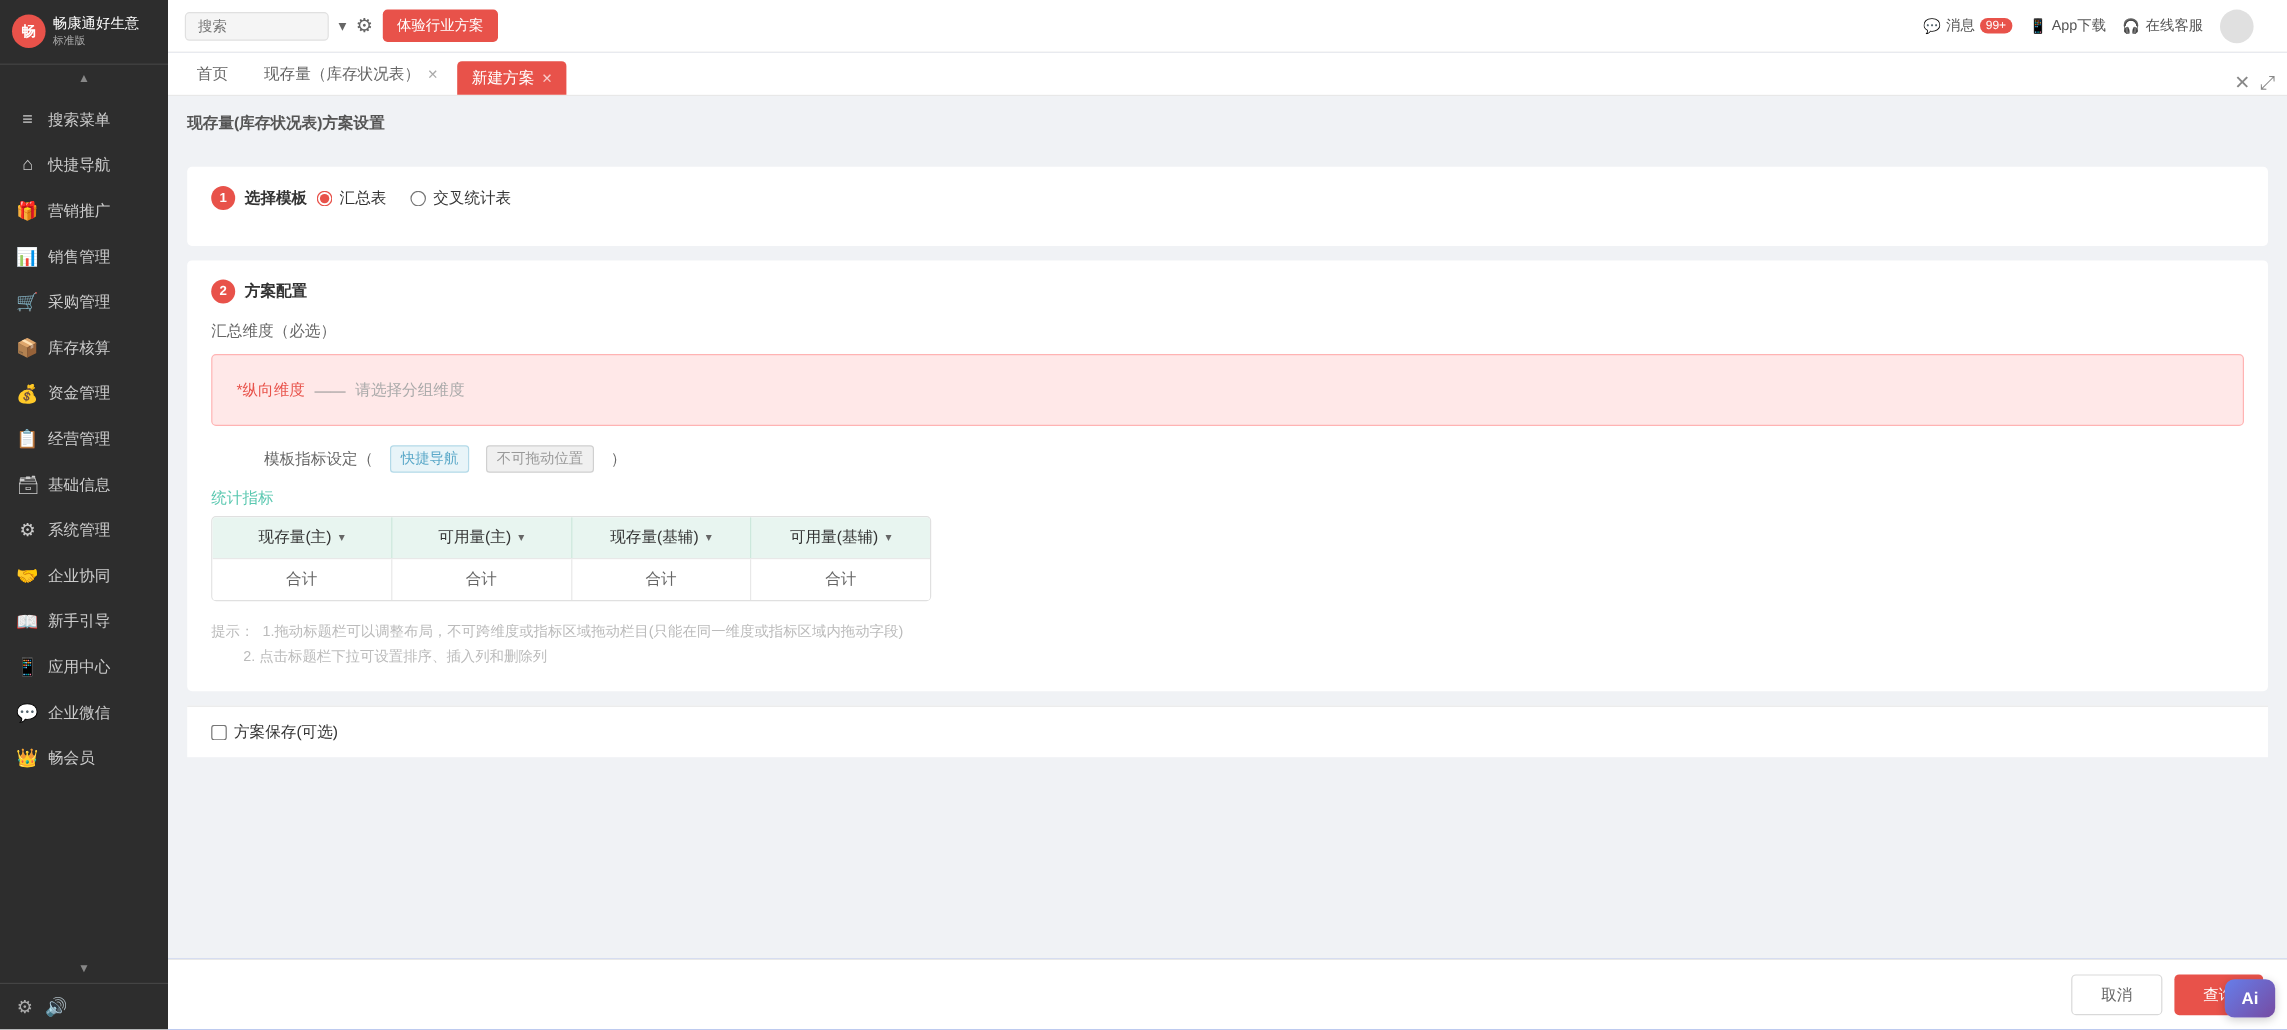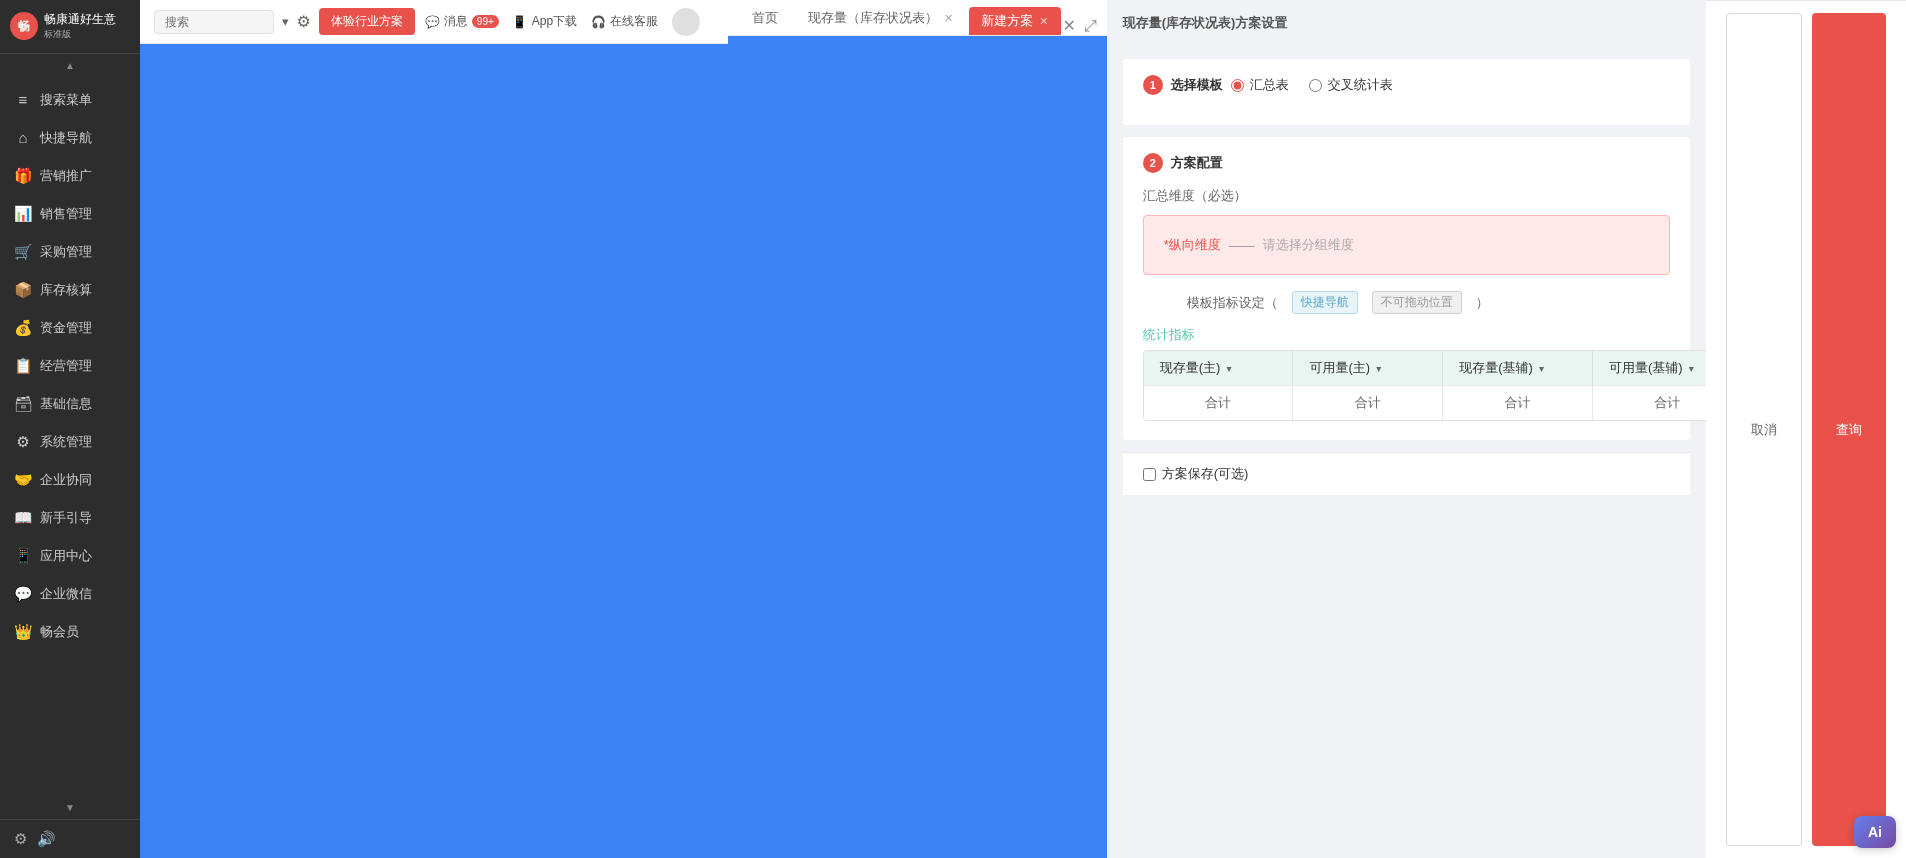--- a/index.html
+++ b/index.html
@@ -45,22 +45,22 @@
       padding: 10px 14px;
       border-top: 1px solid #444;
     }
     .sidebar-bottom-icon { font-size: 15px; color: #aaa; cursor: pointer; }
     .scroll-arrow { color: #888; font-size: 10px; cursor: pointer; padding: 2px 8px; }
 
     
     .main {
       flex: 1;
       display: flex;
-      flex-direction: row;
-      background: #3b82f6;
+      flex-direction: column;
+      background: #1d4ed8;
       overflow: hidden;
     }
 
     
     .topbar {
       background: #fff;
       height: 44px;
       display: flex;
       align-items: center;
       padding: 0 14px;
@@ -199,21 +199,21 @@
     }
     .stats-header-row {
       display: flex;
       background: #e8f5f0;
     }
     .stats-header-cell {
       flex: 1;
       padding: 8px 16px;
       font-size: 13px;
       color: #333;
-      display: flex; align-items: center; justify-content: flex-start; gap: 6px;
+      display: flex; align-items: center; justify-content: center; gap: 6px;
       border-right: 1px solid #cce8dc;
     }
     .stats-header-cell:last-child { border-right: none; }
     .stats-body-row { display: flex; background: #fff; border-top: 1px solid #e8e8e8; }
     .stats-body-cell {
       flex: 1;
       padding: 8px 16px;
       font-size: 13px;
       color: #666;
       text-align: center;
@@ -472,20 +472,28 @@
           </div>
           <div class="stats-body-row">
             <div class="stats-body-cell">合计</div>
             <div class="stats-body-cell">合计</div>
             <div class="stats-body-cell">合计</div>
             <div class="stats-body-cell">合计</div>
           </div>
         </div>
       </div>
 
+      <div class="hint-section">
+        <div class="hint-item">
+          提示：&nbsp;&nbsp;<span>1.拖动标题栏可以调整布局，不可跨维度或指标区域拖动栏目(只能在同一维度或指标区域内拖动字段)</span>
+        </div>
+        <div class="hint-item">
+          &nbsp;&nbsp;&nbsp;&nbsp;&nbsp;&nbsp;&nbsp;&nbsp;<span>2. 点击标题栏下拉可设置排序、插入列和删除列</span>
+        </div>
+      </div>
     </div>
 
     <div class="bottom-section">
       <label class="save-checkbox">
         <input type="checkbox" style="">
         <span>方案保存(可选)</span>
       </label>
     </div>
   </div>
 

